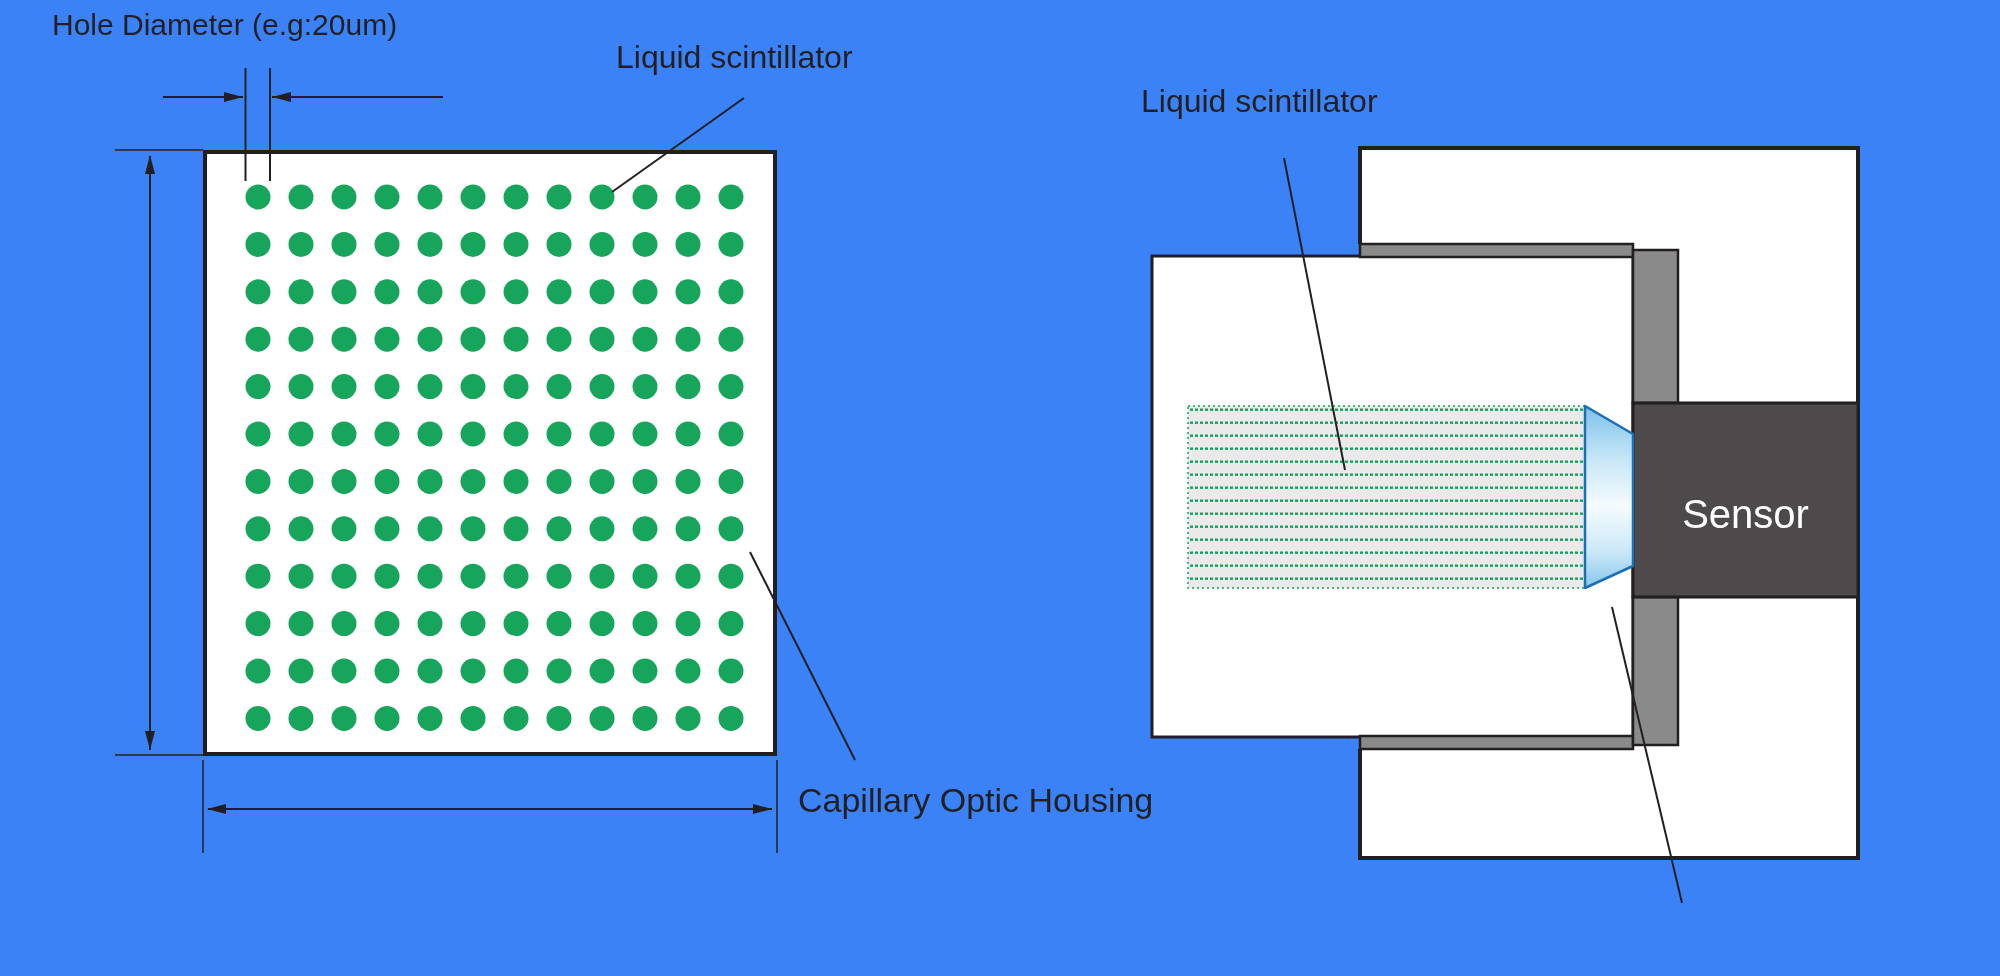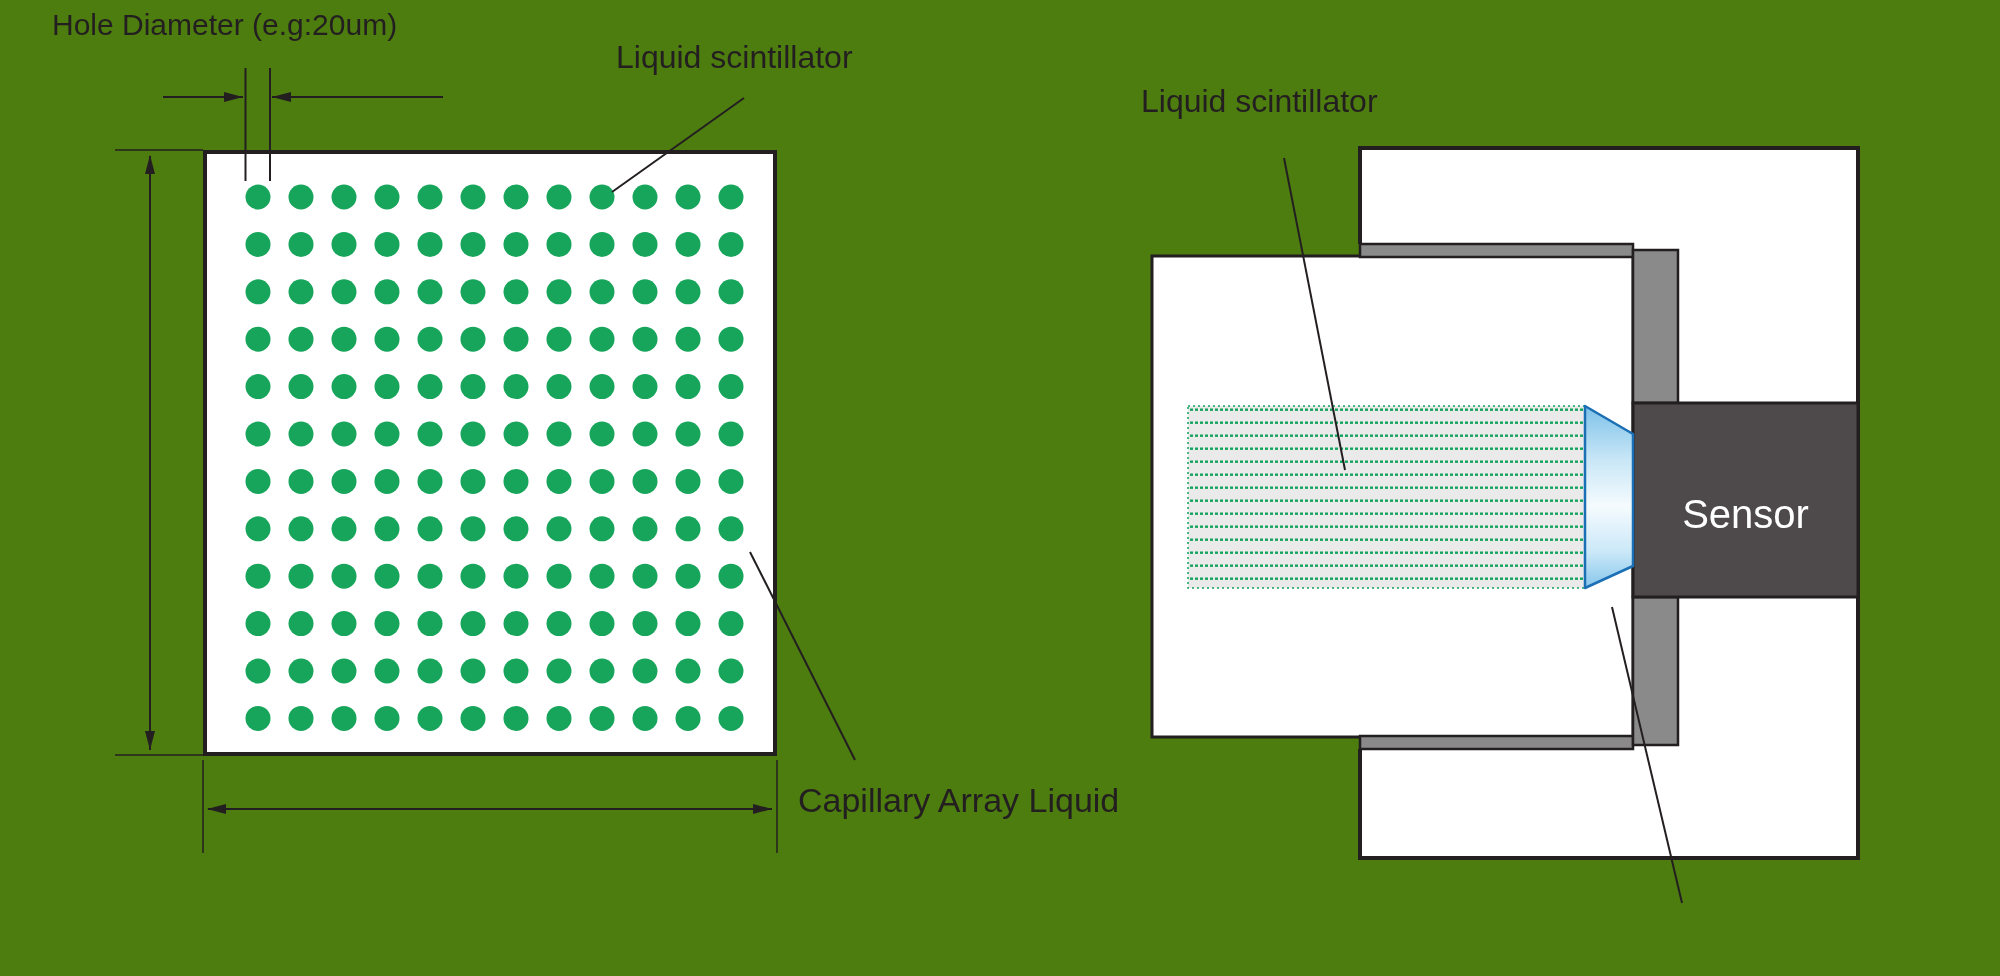--- a/index.html
+++ b/index.html
@@ -1,20 +1,20 @@
 <!DOCTYPE html>
 <html style="--line: #231f20; --dot_green: #17a55b; --hatch_green: #12a35c; --hatch_bg: #eaeaea; --bar_gray: #8a8a8a; --sensor_gray: #4e4a4b; --taper_blue: #7ec2e9; --taper_stroke: #1b6fb5; --sensor_text: #ffffff;"><head>
 <meta charset="utf-8">
 <style>
   html,body{margin:0;padding:0;background:#ffffff;}
   #canvas{
     position:relative;
     width:2000px;
     height:976px;
-    background:#4d7c0f;
+    background:#3b82f6;
     font-family:"Liberation Sans", sans-serif;
     overflow:hidden;
   }
   #figure-svg{position:absolute;left:0;top:0;width:2000px;height:976px;}
   .label{
     position:absolute;
     color:var(--line,#231f20);
     white-space:nowrap;
     line-height:1.1;
   }
@@ -258,16 +258,16 @@
 
       <polygon points="1585,406 1633,434 1633,566 1585,588" class="taper"></polygon>
 
       <line x1="1284" y1="158" x2="1345" y2="470" class="stroke-line w2"></line>
       <line x1="1612" y1="607" x2="1682" y2="903" class="stroke-line w2"></line>
     </g>
   </svg>
 
   <div class="label lbl-hole">Hole Diameter (e.g:20um)</div>
   <div class="label lbl-ls-left">Liquid scintillator</div>
-  <div class="label lbl-cah">Capillary Array Liquid</div>
+  <div class="label lbl-cah">Capillary Optic Housing</div>
   <div class="label lbl-ls-right">Liquid scintillator</div>
   <div class="label lbl-sensor">Sensor</div>
 </div>
 
 </body></html>

